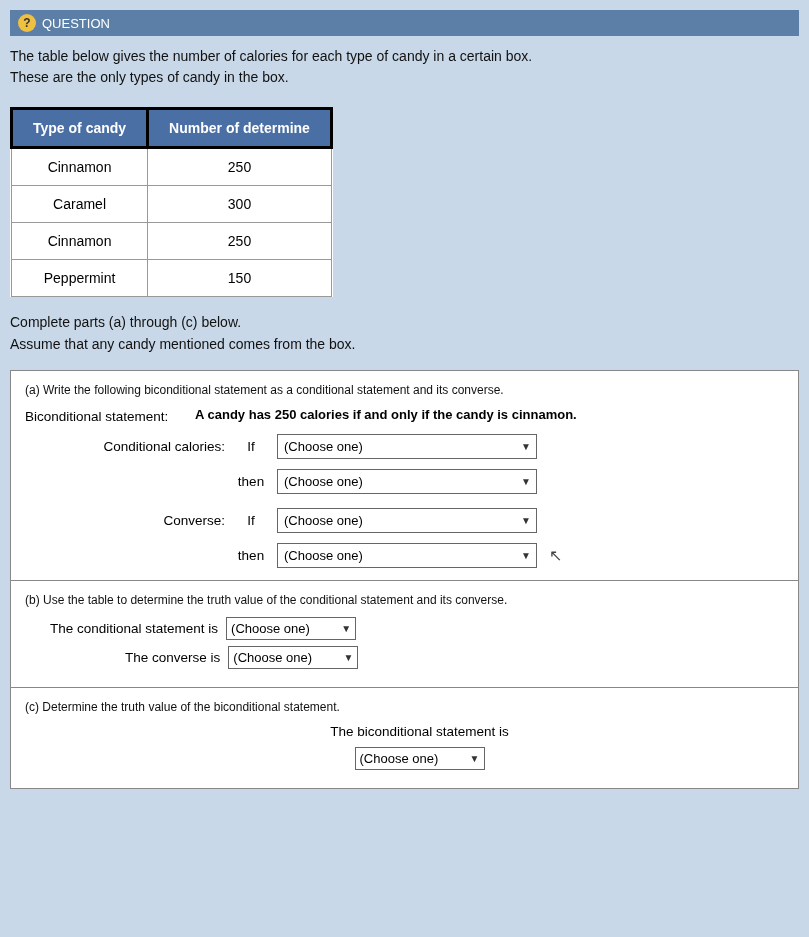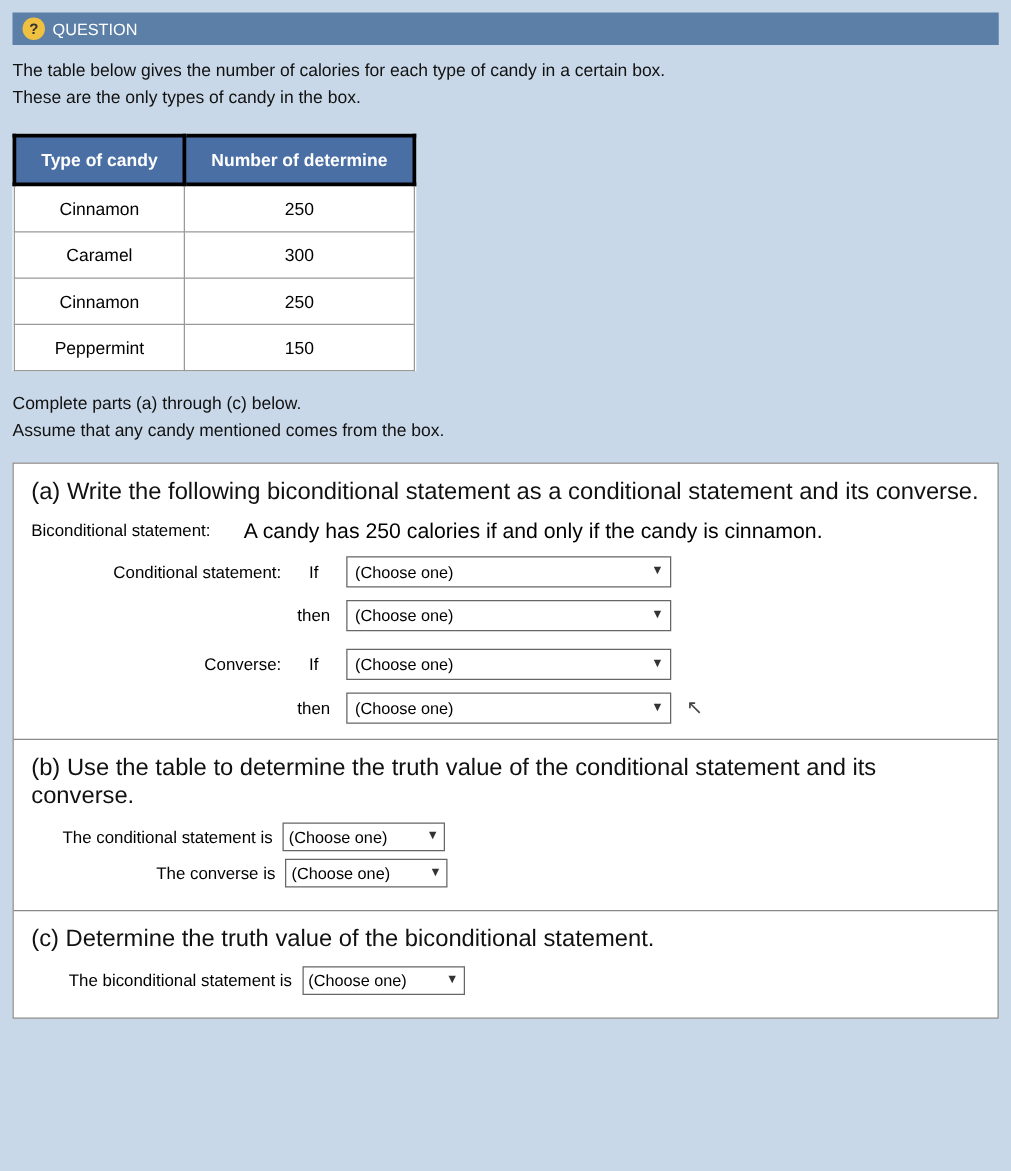--- a/index.html
+++ b/index.html
@@ -75,38 +75,39 @@
       border: 1px solid #888;
     }
     .part-section {
       border-bottom: 1px solid #888;
       padding: 12px 14px;
     }
     .part-section:last-child {
       border-bottom: none;
     }
     .part-label {
-      font-size: 19px;
+      font-size: 12px;
       color: #111;
       margin-bottom: 10px;
     }
     .biconditional-row {
       display: flex;
       align-items: flex-start;
       margin-bottom: 10px;
       gap: 10px;
     }
     .biconditional-label {
       font-weight: normal;
       min-width: 160px;
       font-size: 13.5px;
       padding-top: 2px;
     }
     .biconditional-statement {
-      font-size: 17px;
+      font-size: 13px;
+      font-weight: bold;
     }
     .conditional-block {
       display: flex;
       flex-direction: column;
       gap: 10px;
       margin-top: 10px;
       margin-left: 40px;
     }
     .statement-row {
       display: flex;
@@ -180,20 +181,21 @@
       display: flex;
       align-items: center;
       gap: 8px;
       margin: 6px 0 6px 25px;
     }
     .part-c-row {
       display: flex;
       align-items: center;
       gap: 8px;
       margin: 6px 0 6px 30px;
+      flex-direction: column;
     }
   </style>
 </head>
 <body>
 
 <div class="header-bar">
   <span class="help-circle">?</span>
   <span>QUESTION</span>
 </div>
 
@@ -240,21 +242,21 @@
     <div class="part-label">(a) Write the following biconditional statement as a conditional statement and its converse.</div>
 
     <div class="biconditional-row">
       <span class="biconditional-label">Biconditional statement:</span>
       <span class="biconditional-statement">A candy has 250 calories if and only if the candy is cinnamon.</span>
     </div>
 
     <div class="conditional-block">
 
       <div class="statement-row">
-        <span class="statement-label-right">Conditional statement:</span>
+        <span class="statement-label-right">Conditional calories:</span>
         <span class="prefix-word">If</span>
         <div class="select-wrapper">
           <select class="dropdown-select">
             <option>(Choose one)</option>
             <option>the candy has 250 calories</option>
             <option>the candy is cinnamon</option>
           </select>
         </div>
       </div>
 

